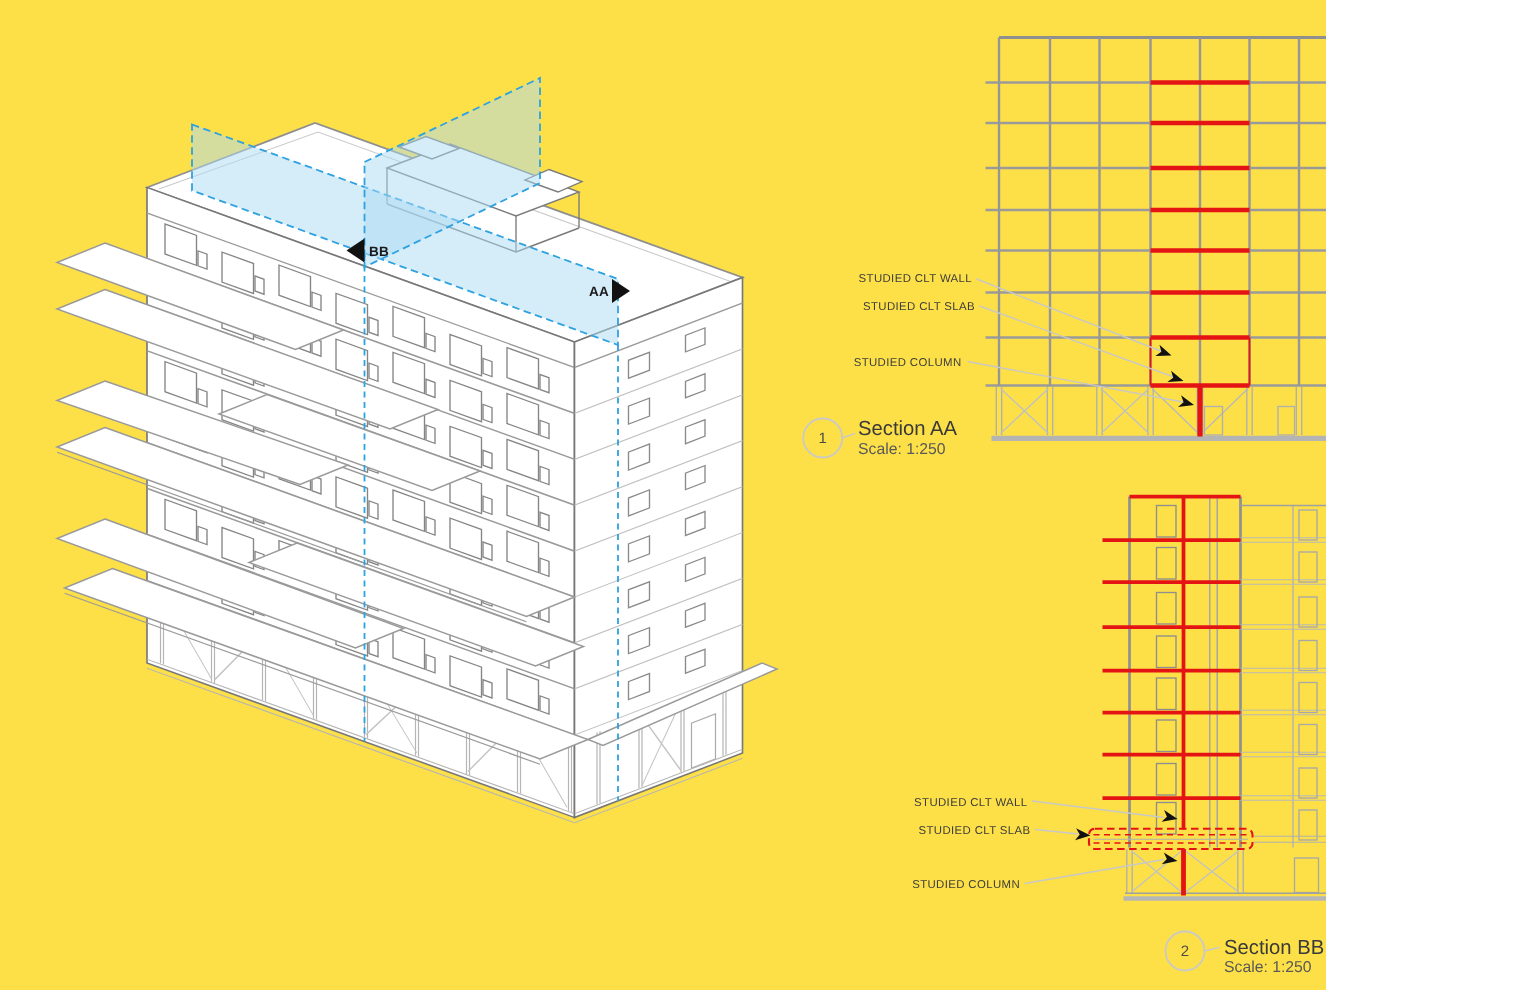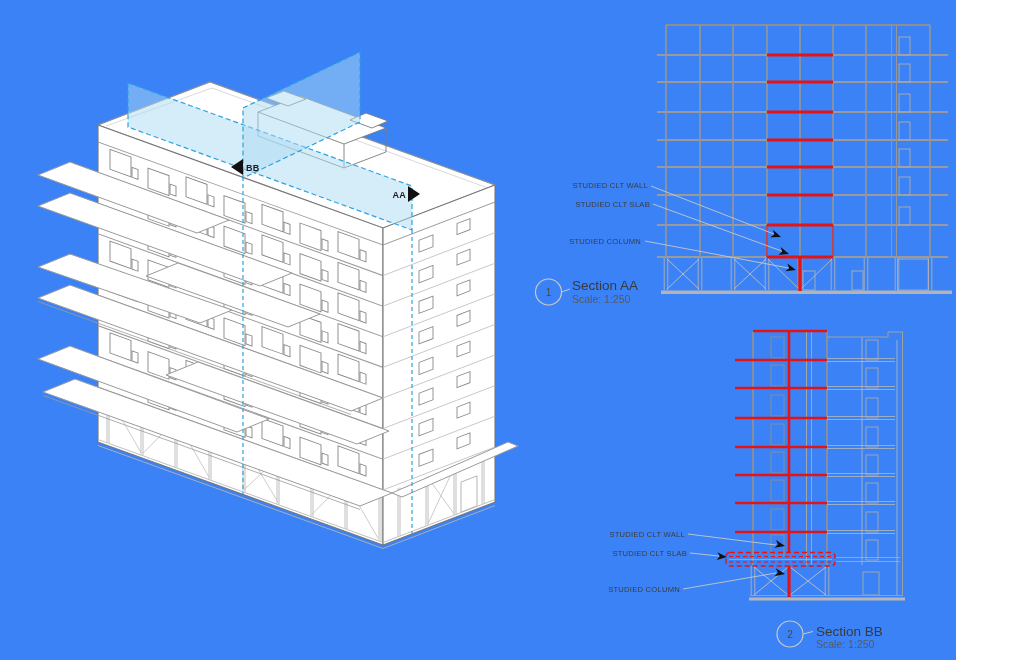--- a/index.html
+++ b/index.html
@@ -1,16 +1,16 @@
 <!DOCTYPE html>
 <html><head>
 <meta charset="utf-8">
 <style>
   html,body{margin:0;padding:0;background:#fff;}
-  #sheet{position:relative;width:956px;height:660px;background:#3b82f6;overflow:hidden;
+  #sheet{position:relative;width:884px;height:660px;background:#fde047;overflow:hidden;
          font-family:"Liberation Sans", sans-serif;}
   svg{display:block;}
   text{font-family:"Liberation Sans", sans-serif;}
   .t-callout{font-size:7.6px;fill:#3c3c3c;letter-spacing:.25px;}
   .t-flag{font-size:9px;fill:#1a1a1a;font-weight:bold;letter-spacing:.2px;}
   .t-title{font-size:13.5px;fill:#3a3a3a;}
   .t-scale{font-size:10.5px;fill:#595959;}
   .t-num{font-size:10px;fill:#4a4a4a;text-anchor:middle;}
   .plane{fill-opacity:.5;stroke-width:1.2;stroke-dasharray:5 3;}
   .leader{stroke:#c8c8c8;stroke-width:.9;fill:none;}

